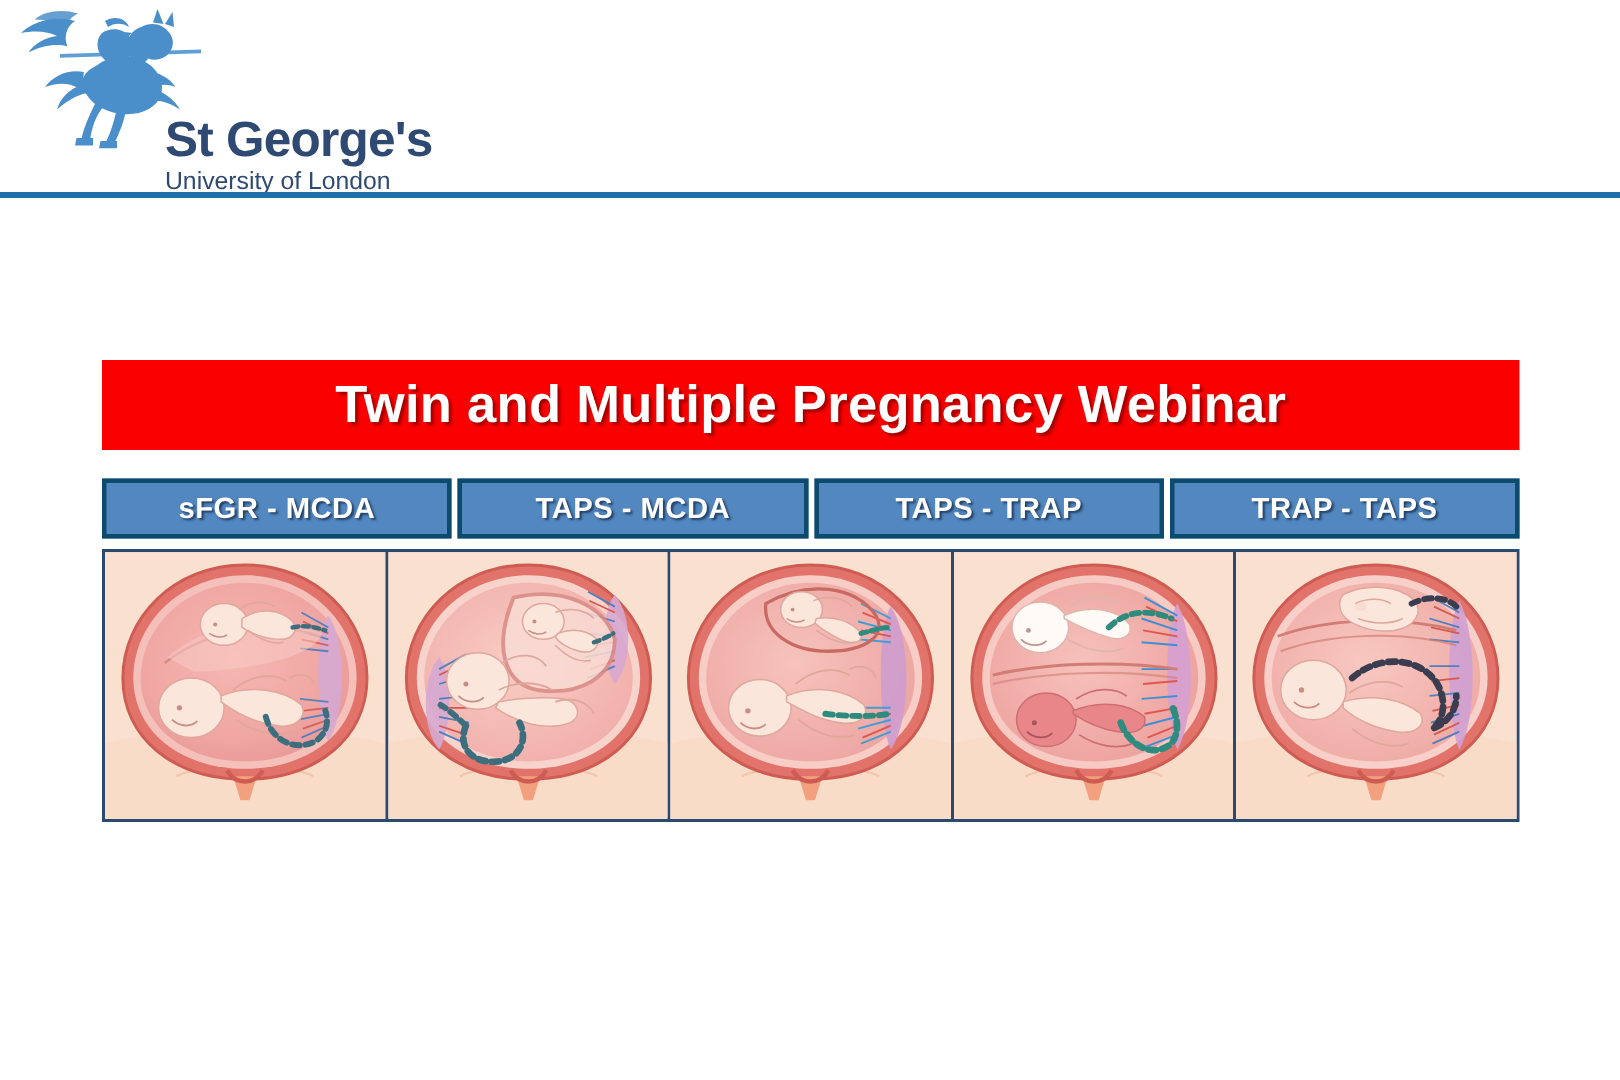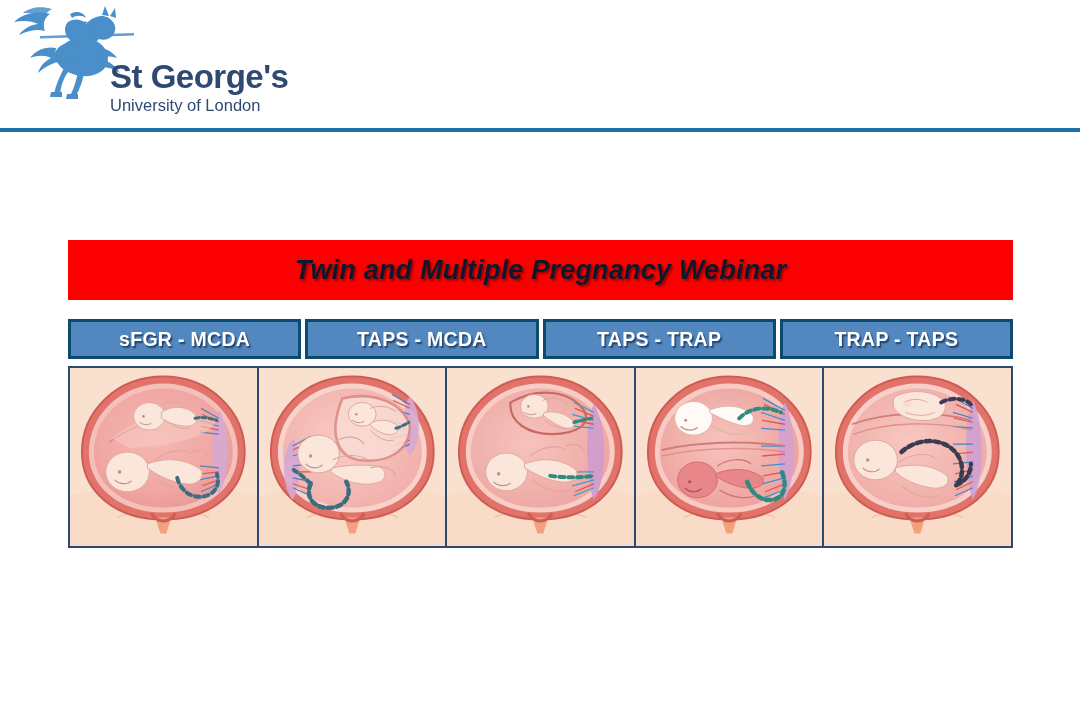--- a/index.html
+++ b/index.html
@@ -30,21 +30,21 @@
   }
   #knight-icon {
     position: absolute;
     left: 0; top: 0;
     width: 130px;
     height: 95px;
   }
   #brand-wordmark {
     position: absolute;
     left: 104px;
-    top: 56px;
+    top: 72px;
     width: 190px;
   }
   #brand-name {
     display: block;
     font-size: 33px;
     font-weight: bold;
     color: #2e4a72;
     letter-spacing: -0.5px;
     line-height: 1.0;
     white-space: nowrap;
@@ -72,27 +72,26 @@
     left: 68px;
     top: 240px;
     width: 945px;
     height: 60px;
     background: #fb0000;
     display: flex;
     align-items: center;
     justify-content: center;
   }
   #title-text {
-    font-size: 27px;
+    font-size: 35px;
     font-weight: bold;
-    color: #0f172a;
+    color: #ffffff;
     letter-spacing: 0.2px;
     text-shadow: 2px 2px 2px rgba(90,0,0,0.55);
     white-space: nowrap;
-    font-style: italic;
   }
 
   
   #label-row {
     position: absolute;
     left: 68px;
     top: 319px;
     width: 945px;
     height: 40px;
     display: flex;

